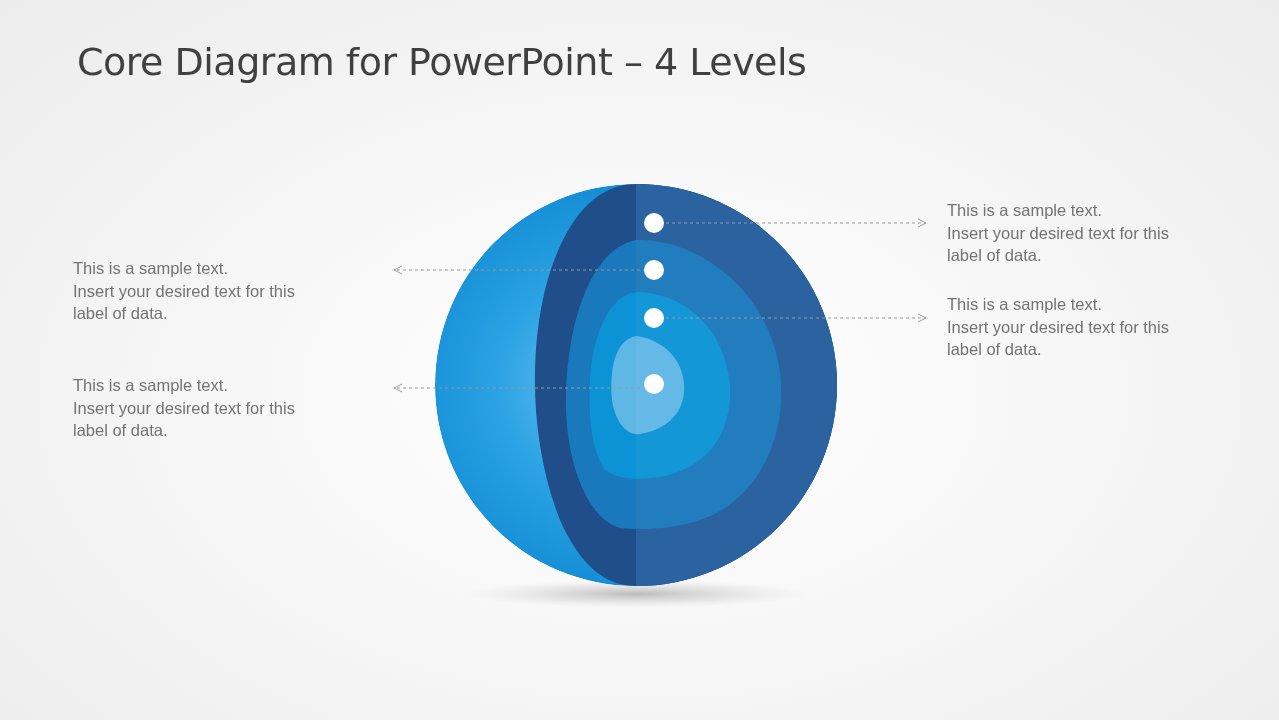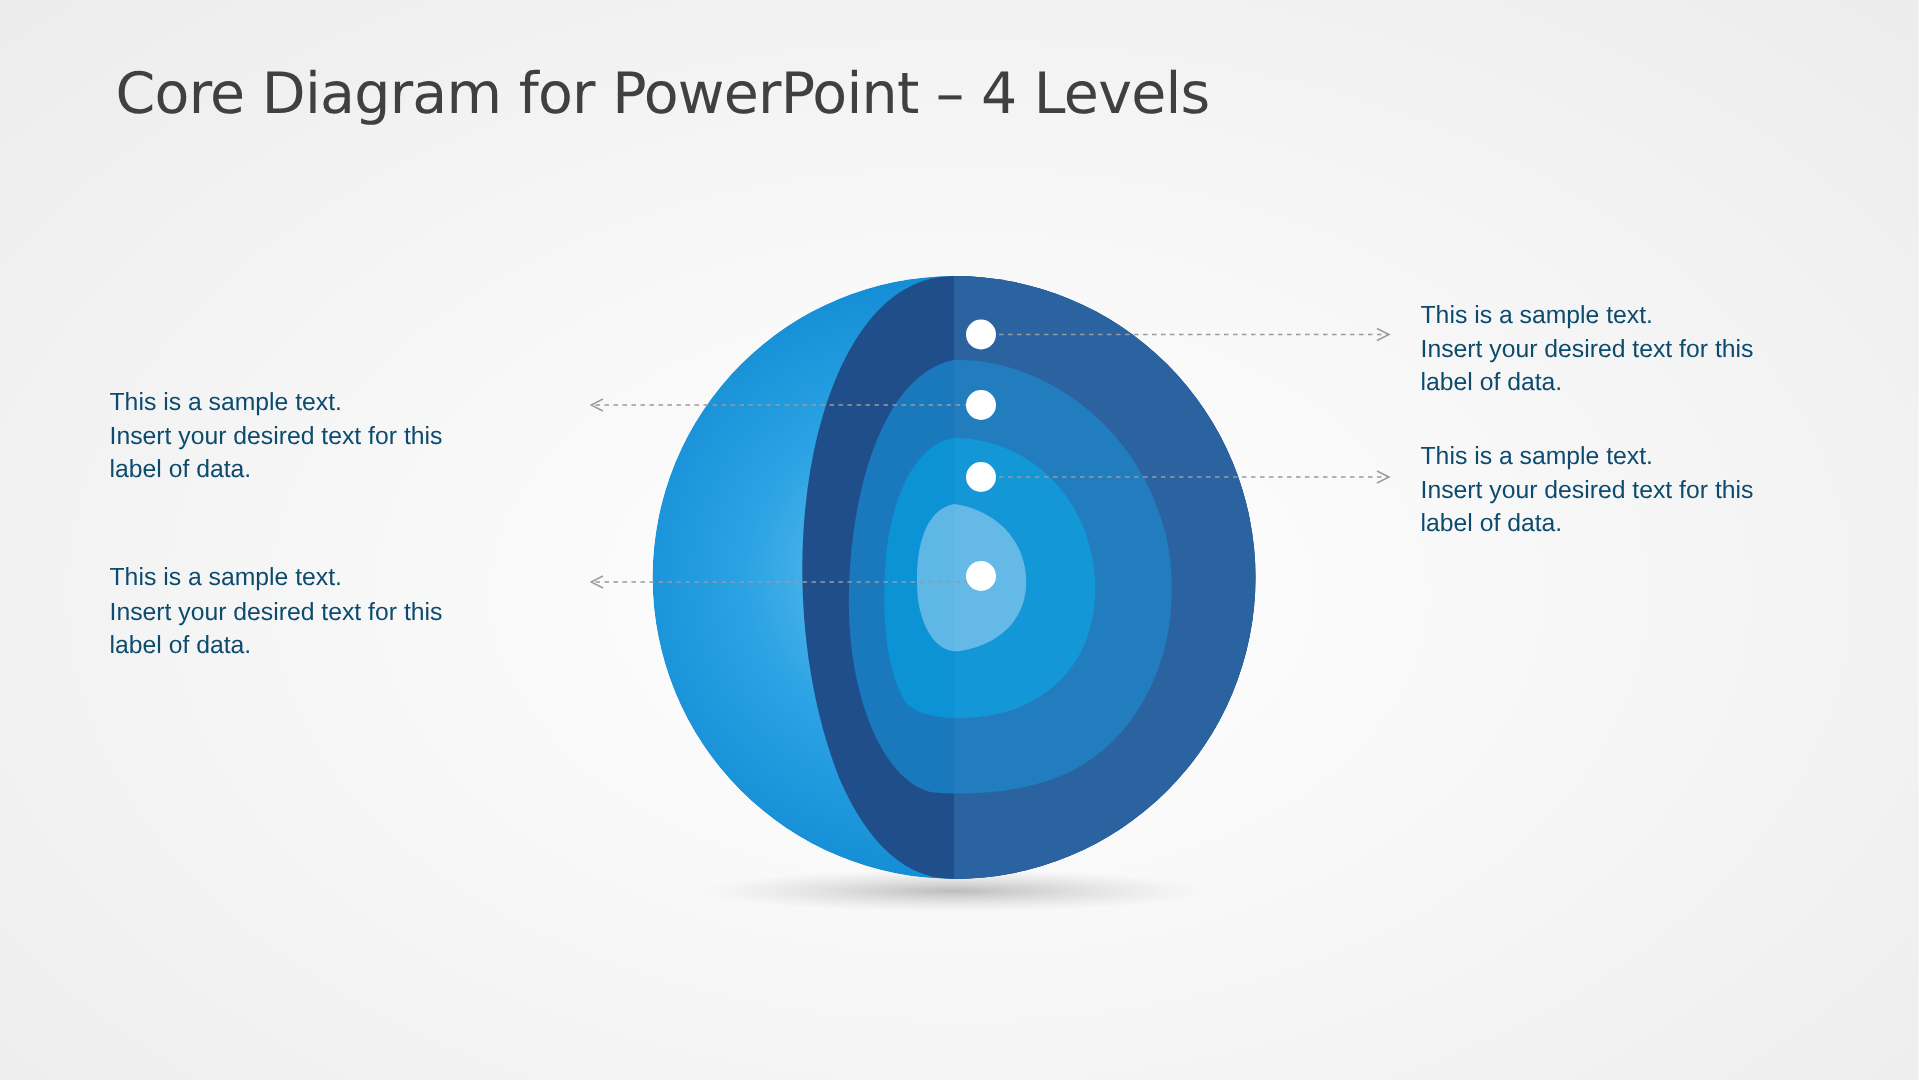--- a/index.html
+++ b/index.html
@@ -7,21 +7,21 @@
     width:1279px; height:720px; overflow:hidden; position:relative;
     background: radial-gradient(ellipse at 50% 55%, #ffffff 0%, #f7f7f7 45%, #ececec 100%);
     font-family: "Liberation Sans", sans-serif;
   }
   .title {
     position:absolute; left:77px; top:40px;
     font-family: "DejaVu Sans", sans-serif;
     font-size:38px; color:#404040; letter-spacing:-0.5px; white-space:nowrap;text-align:center;
   }
   .label {
-    position:absolute; font-size:16.5px; line-height:22.5px; color:#0c4a6e;
+    position:absolute; font-size:16.5px; line-height:22.5px; color:#737373;
     width:270px;
   }
   .label span { display:block; white-space:nowrap; }
   svg.diagram { position:absolute; left:0; top:0; }
 </style>
 </head>
 <body>
 
 <div class="title">Core Diagram for PowerPoint – 4 Levels</div>
 

